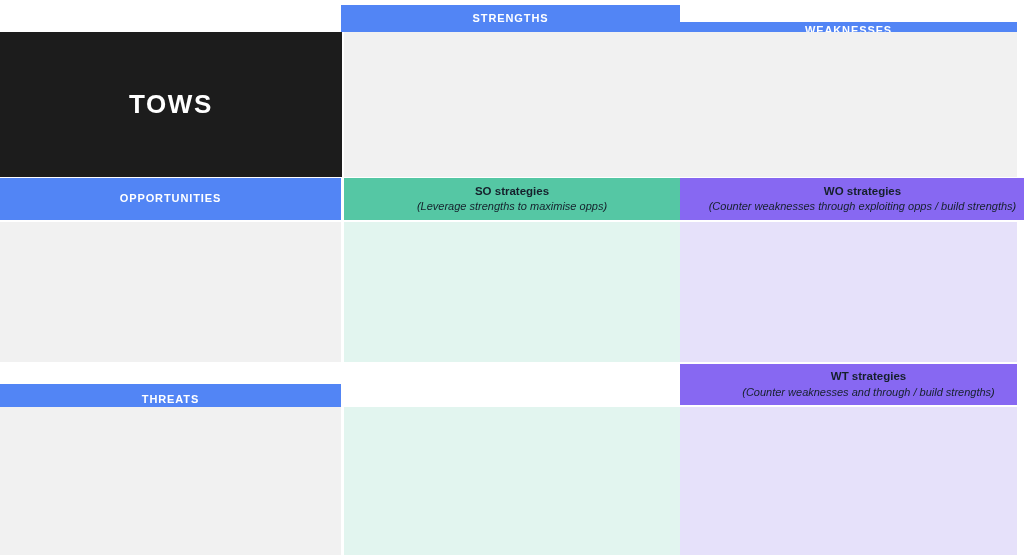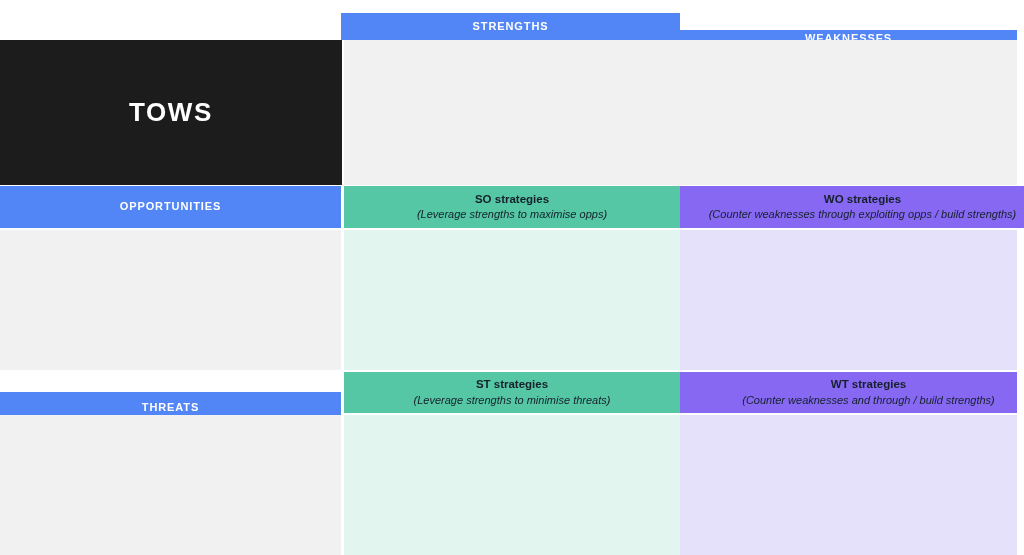--- a/index.html
+++ b/index.html
@@ -21,21 +21,20 @@
     left: 0;
     top: 0;
     width: 1024px;
     height: 555px;
   }
 
   
   .cell {
     position: absolute;
     box-sizing: border-box;
-    margin-top: 8px;
   }
 
   
   .banner {
     background: #5285f5;
     color: #ffffff;
     display: flex;
     align-items: center;
     justify-content: center;
     text-align: center;
@@ -140,24 +139,20 @@
   </div>
 
   <div class="cell pane-purple" style="left:680px; top:222px; width:337px; height:140px;">
     <span></span>
   </div>
 
   <div class="cell banner" style="left:0px; top:384px; width:341px; height:32px;">
     <span class="banner-label">THREATS</span>
   </div>
 
-  <div class="cell strategy-head head-green" style="left:344px; top:364px; width:336px; height:41px;">
-    <span class="title">ST strategies</span>
-    <span class="sub">(Leverage strengths to minimise threats)</span>
-  </div>
 
   <div class="cell strategy-head head-purple" style="left:680px; top:364px; width:337px; height:41px;padding-left:48px;">
     <span class="title">WT strategies</span>
     <span class="sub">(Counter weaknesses and through / build strengths)</span>
   </div>
 
   <div class="cell pane-grey" style="left:0px; top:407px; width:341px; height:148px;">
     <span></span>
   </div>
 

